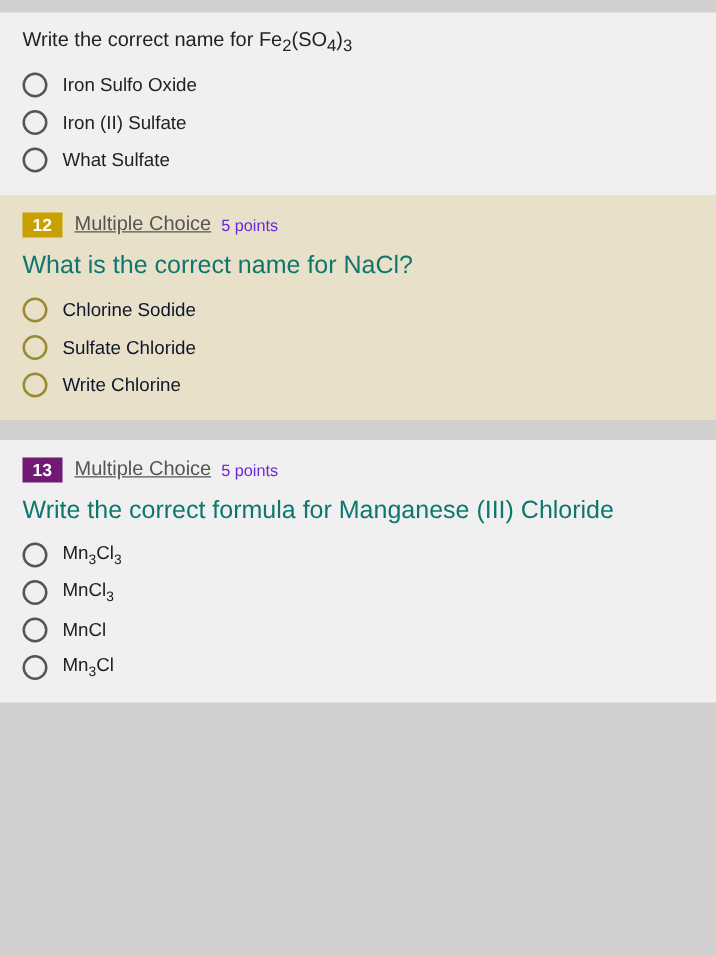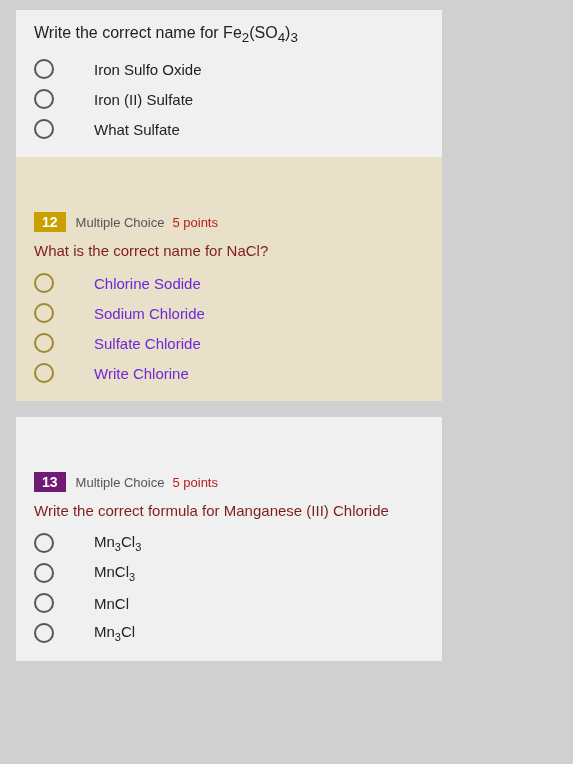--- a/index.html
+++ b/index.html
@@ -11,24 +11,24 @@
     body {
       width: 573px;
       min-height: 764px;
       background-color: #d0d0d0;
       font-family: Arial, sans-serif;
       font-size: 15px;
       color: #222;
     }
 
     .page-container {
-      width: 458px;
+      width: 573px;
       min-height: 764px;
       background-color: #d0d0d0;
-      padding: 10px 16px;
+      padding: 10px 0;
     }
 
     .question-block {
       background-color: #f0f0f0;
       margin: 0 0 8px 0;
       padding: 14px 18px 18px 18px;
     }
 
     .question-block.q12 {
       background-color: #e8e0c8;
@@ -37,52 +37,52 @@
 
     .question-block.q13 {
       background-color: #f0f0f0;
       margin-top: 8px;
     }
 
     .question-header {
       display: flex;
       align-items: center;
       margin-bottom: 8px;
-      margin-top: 41px;
     }
 
     .question-number {
       background-color: #701a75;
       color: #fff;
       font-weight: bold;
       font-size: 14px;
       padding: 2px 8px;
       margin-right: 10px;
       min-width: 28px;
       text-align: center;
     }
 
     .question-number.q12-num {
       background-color: #c8a000;
     }
 
     .question-type {
-      font-size: 13px;
+      font-size: 16px;
       color: #555;
       margin-right: 8px;
+      text-decoration: underline;
     }
 
     .question-points {
       font-size: 13px;
-      color: #b91c1c;
+      color: #6d28d9;
     }
 
     .question-text {
-      font-size: 15px;
-      color: #7f1d1d;
+      font-size: 20px;
+      color: #0f766e;
       margin-bottom: 12px;
       line-height: 1.4;
     }
 
     .options-list {
       list-style: none;
       padding: 0;
     }
 
     .option-item {
@@ -103,25 +103,24 @@
       border: 2px solid #555;
       background: transparent;
       margin-right: 12px;
       flex-shrink: 0;
       display: inline-block;
     }
 
     .option-label {
       font-size: 15px;
       color: #222;
-      margin-left: 28px;
     }
 
     .q12 .option-label {
-      color: #6d28d9;
+      color: #0f172a;
     }
 
     .q12 .radio-circle {
       border-color: #9a8a30;
     }
 
     
     .option-label sub {
       font-size: 11px;
     }
@@ -174,24 +173,20 @@
       <span class="question-points">5 points</span>
     </div>
     <div class="question-text">What is the correct name for NaCl?</div>
     <ul class="options-list">
       <li class="option-item">
         <span class="radio-circle"></span>
         <span class="option-label">Chlorine Sodide</span>
       </li>
       <li class="option-item">
         <span class="radio-circle"></span>
-        <span class="option-label">Sodium Chloride</span>
-      </li>
-      <li class="option-item">
-        <span class="radio-circle"></span>
         <span class="option-label">Sulfate Chloride</span>
       </li>
       <li class="option-item">
         <span class="radio-circle"></span>
         <span class="option-label">Write Chlorine</span>
       </li>
     </ul>
   </div>
 
   <div class="divider"></div>

